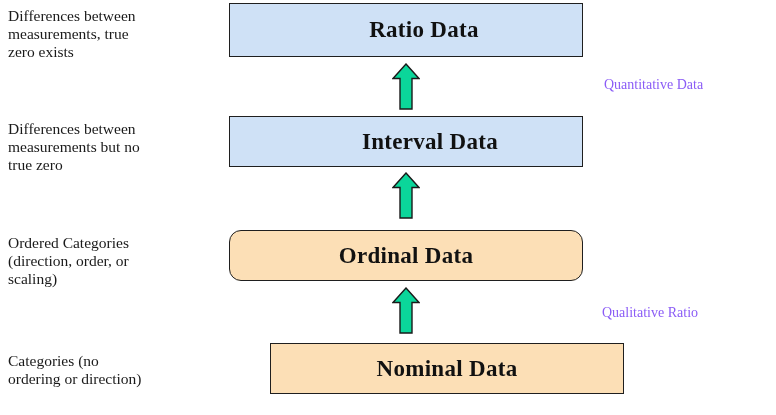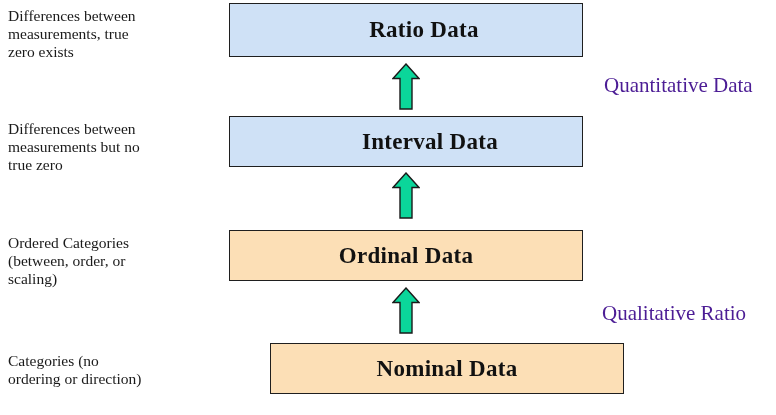--- a/index.html
+++ b/index.html
@@ -54,52 +54,52 @@
     position: absolute;
     left: 392px;
     width: 28px;
     height: 47px;
   }
   .arrow.a1 { top: 63px; }
   .arrow.a2 { top: 172px; }
   .arrow.a3 { top: 287px; }
   .side-label {
     position: absolute;
-    font-size: 21px;
+    font-size: 14px;
     line-height: 18px;
-    color: #4c1d95;
+    color: #8b5cf6;
     white-space: nowrap;
   }
   .side-label.s1 { left: 604px; top: 76px; }
   .side-label.s2 { left: 602px; top: 304px; }
 </style>
 </head>
 <body>
 
 <div class="canvas">
 
   <div class="desc d1">Differences between
 measurements, true
 zero exists</div>
   <div class="desc d2">Differences between
 measurements but no
 true zero</div>
   <div class="desc d3">Ordered Categories
-(between, order, or
+(direction, order, or
 scaling)</div>
   <div class="desc d4">Categories (no
 ordering or direction)</div>
 
   <div class="level-box b1" style="background-color: rgb(207, 225, 246);">
     <span class="box-title">Ratio Data</span>
   </div>
   <div class="level-box b2" style="background-color: rgb(207, 225, 246); padding-left: 48px;">
     <span class="box-title">Interval Data</span>
   </div>
-  <div class="level-box b3" style="background-color: rgb(252, 223, 182);">
+  <div class="level-box b3" style="background-color: rgb(252, 223, 182); border-radius: 12px;">
     <span class="box-title">Ordinal Data</span>
   </div>
   <div class="level-box b4" style="background-color: rgb(252, 223, 182);">
     <span class="box-title">Nominal Data</span>
   </div>
 
   <svg class="arrow a1" viewBox="0 0 28 47">
     <polygon points="14,1 27,15.5 20,15.5 20,46 8,46 8,15.5 1,15.5" stroke="#1a1a1a" stroke-width="1.4" stroke-linejoin="miter" fill="#0bd69a"></polygon>
   </svg>
   <svg class="arrow a2" viewBox="0 0 28 47">

